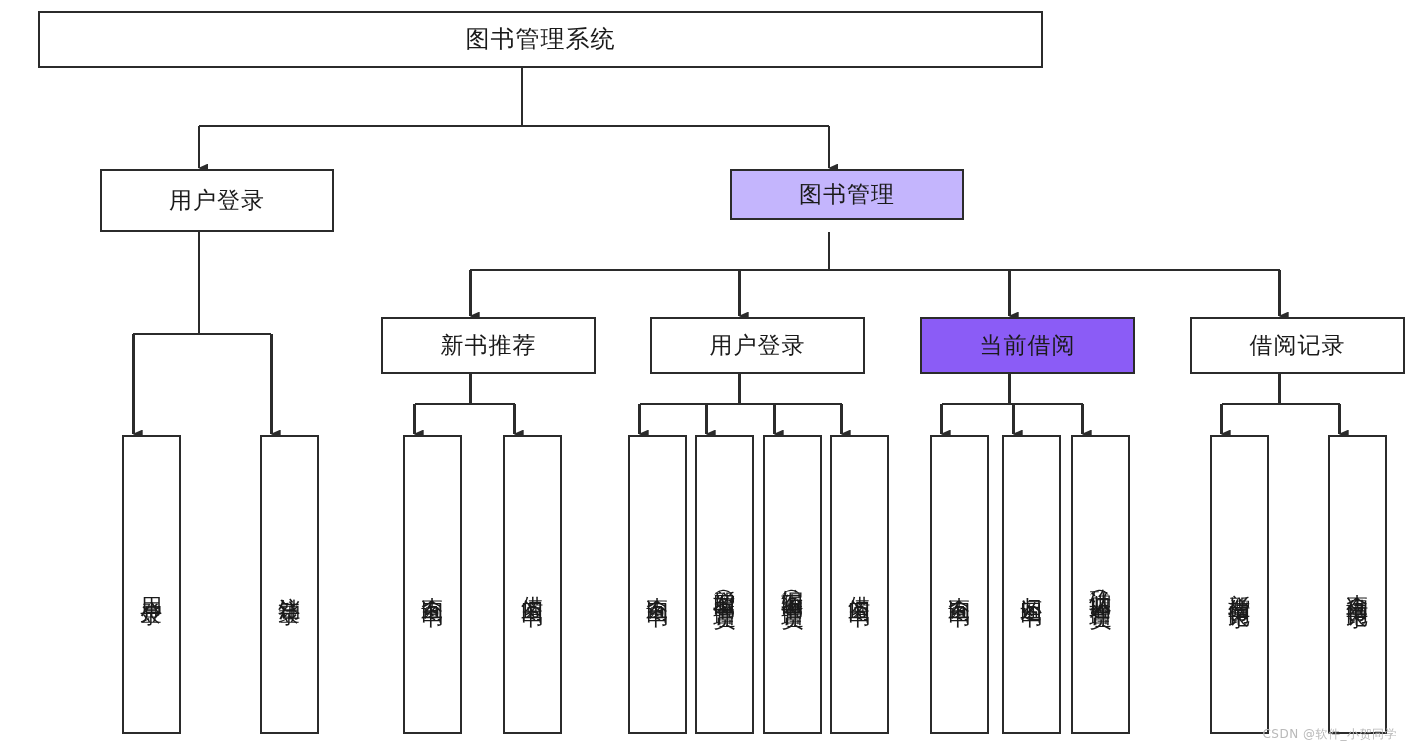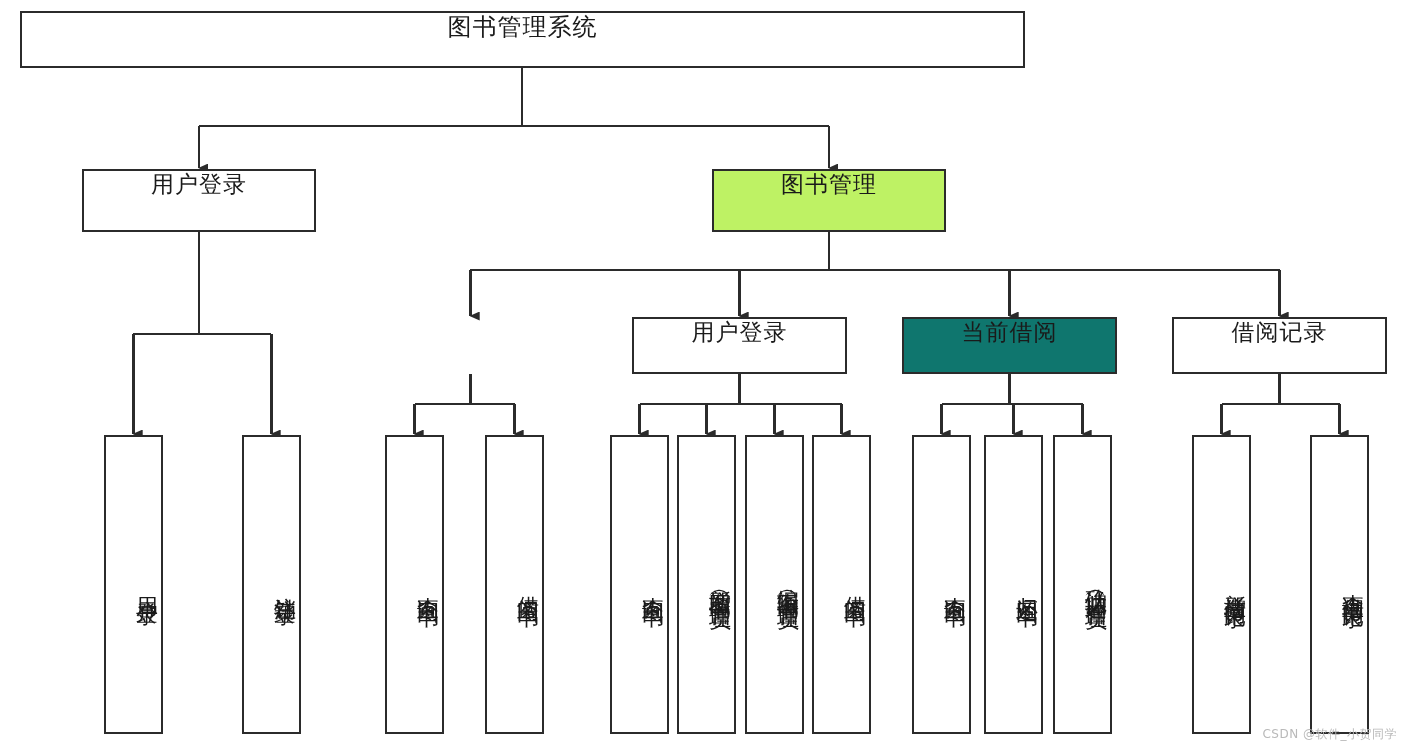--- a/index.html
+++ b/index.html
@@ -10,23 +10,24 @@
     overflow:hidden;position:relative;
   }
   #diagram-root{position:relative;width:1405px;height:747px;background:#ffffff;}
   svg#connectors{position:absolute;left:0;top:0;width:1405px;height:747px;}
   .node{
     position:absolute;
     box-sizing:border-box;
     background:#ffffff;
     border:2.5px solid #2b2b2b;
     display:flex;
-    align-items:flex-start;
+    align-items:center;
     justify-content:center;
     color:#1a1a1a;
+    margin-left:18px;
   }
   .node.horiz{
     font-size:23px;
     letter-spacing:1px;
     line-height:1.2;
   }
   .node.vert{
     font-size:22px;
     writing-mode:vertical-rl;
     text-orientation:upright;
@@ -100,28 +101,31 @@
       </g>
   </svg>
 
   <div class="node horiz root" id="n-root" style="left: 20px; top: 11px; width: 1005px; height: 57px; border-color: rgb(43, 43, 43); background: rgb(255, 255, 255); color: rgb(26, 26, 26);">
     <span>图书管理系统</span>
   </div>
 
   <div class="node horiz" id="n-user-login" style="left: 82px; top: 169px; width: 234px; height: 63px; border-color: rgb(43, 43, 43); background: rgb(255, 255, 255); color: rgb(26, 26, 26);">
     <span>用户登录</span>
   </div>
-  <div class="node horiz" id="n-book-manage" style="left: 712px; top: 169px; width: 234px; height: 63px; border-color: rgb(43, 43, 43); background: #bef264; color: rgb(26, 26, 26);">
+  <div class="node horiz" id="n-book-manage" style="left: 712px; top: 169px; width: 234px; height: 51px; border-color: rgb(43, 43, 43); background: #c4b5fd; color: rgb(26, 26, 26);">
     <span>图书管理</span>
   </div>
 
+  <div class="node horiz" id="n-new-book-recommend" style="left: 363px; top: 317px; width: 215px; height: 57px; border-color: rgb(43, 43, 43); background: rgb(255, 255, 255); color: rgb(26, 26, 26);">
+    <span>新书推荐</span>
+  </div>
   <div class="node horiz" id="n-book-borrow" style="left: 632px; top: 317px; width: 215px; height: 57px; border-color: rgb(43, 43, 43); background: rgb(255, 255, 255); color: rgb(26, 26, 26);">
     <span>用户登录</span>
   </div>
-  <div class="node horiz" id="n-current-borrow" style="left: 902px; top: 317px; width: 215px; height: 57px; border-color: rgb(43, 43, 43); background: #0f766e; color: rgb(26, 26, 26);">
+  <div class="node horiz" id="n-current-borrow" style="left: 902px; top: 317px; width: 215px; height: 57px; border-color: rgb(43, 43, 43); background: #8b5cf6; color: rgb(26, 26, 26);">
     <span>当前借阅</span>
   </div>
   <div class="node horiz" id="n-borrow-record" style="left: 1172px; top: 317px; width: 215px; height: 57px; border-color: rgb(43, 43, 43); background: rgb(255, 255, 255); color: rgb(26, 26, 26);">
     <span>借阅记录</span>
   </div>
 
   <div class="node vert" id="n-leaf-user-login" style="left: 104px; top: 435px; width: 59px; height: 299px; border-color: rgb(43, 43, 43); background: rgb(255, 255, 255); color: rgb(26, 26, 26);">
     <span class="vlabel">用户登录</span>
   </div>
   <div class="node vert" id="n-leaf-user-logout" style="left: 242px; top: 435px; width: 59px; height: 299px; border-color: rgb(43, 43, 43); background: rgb(255, 255, 255); color: rgb(26, 26, 26);">

